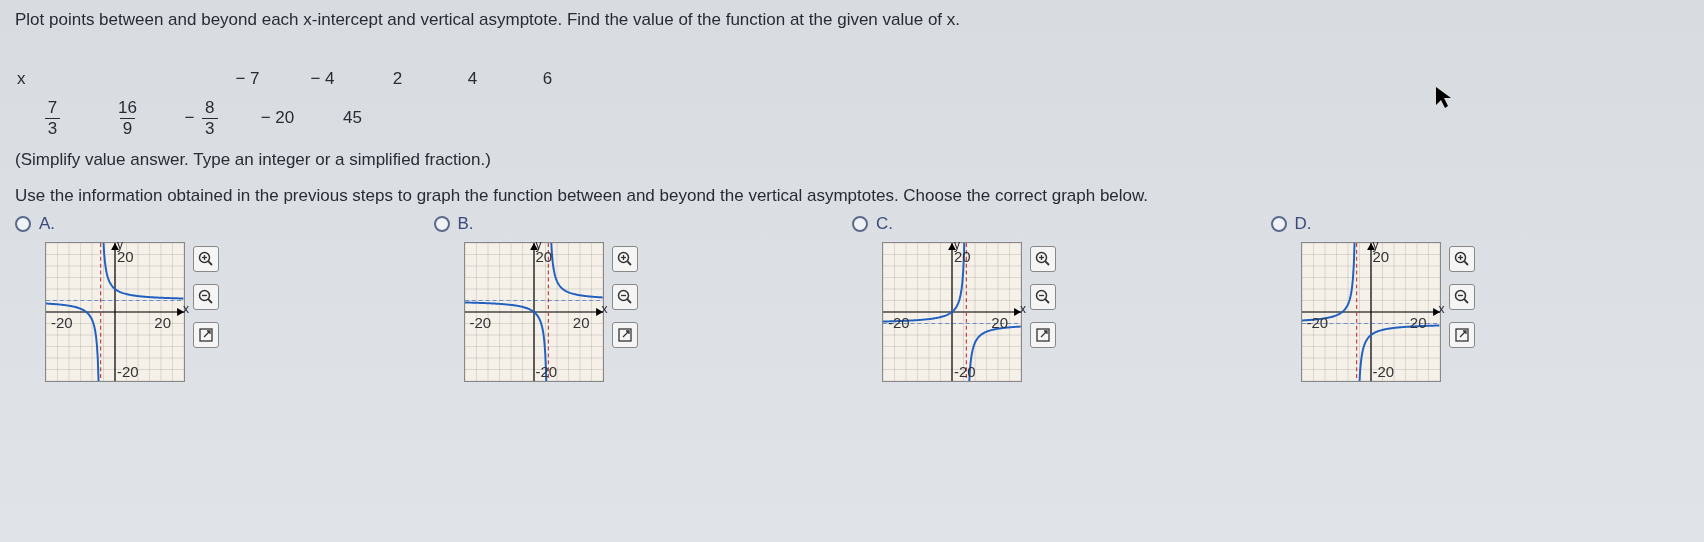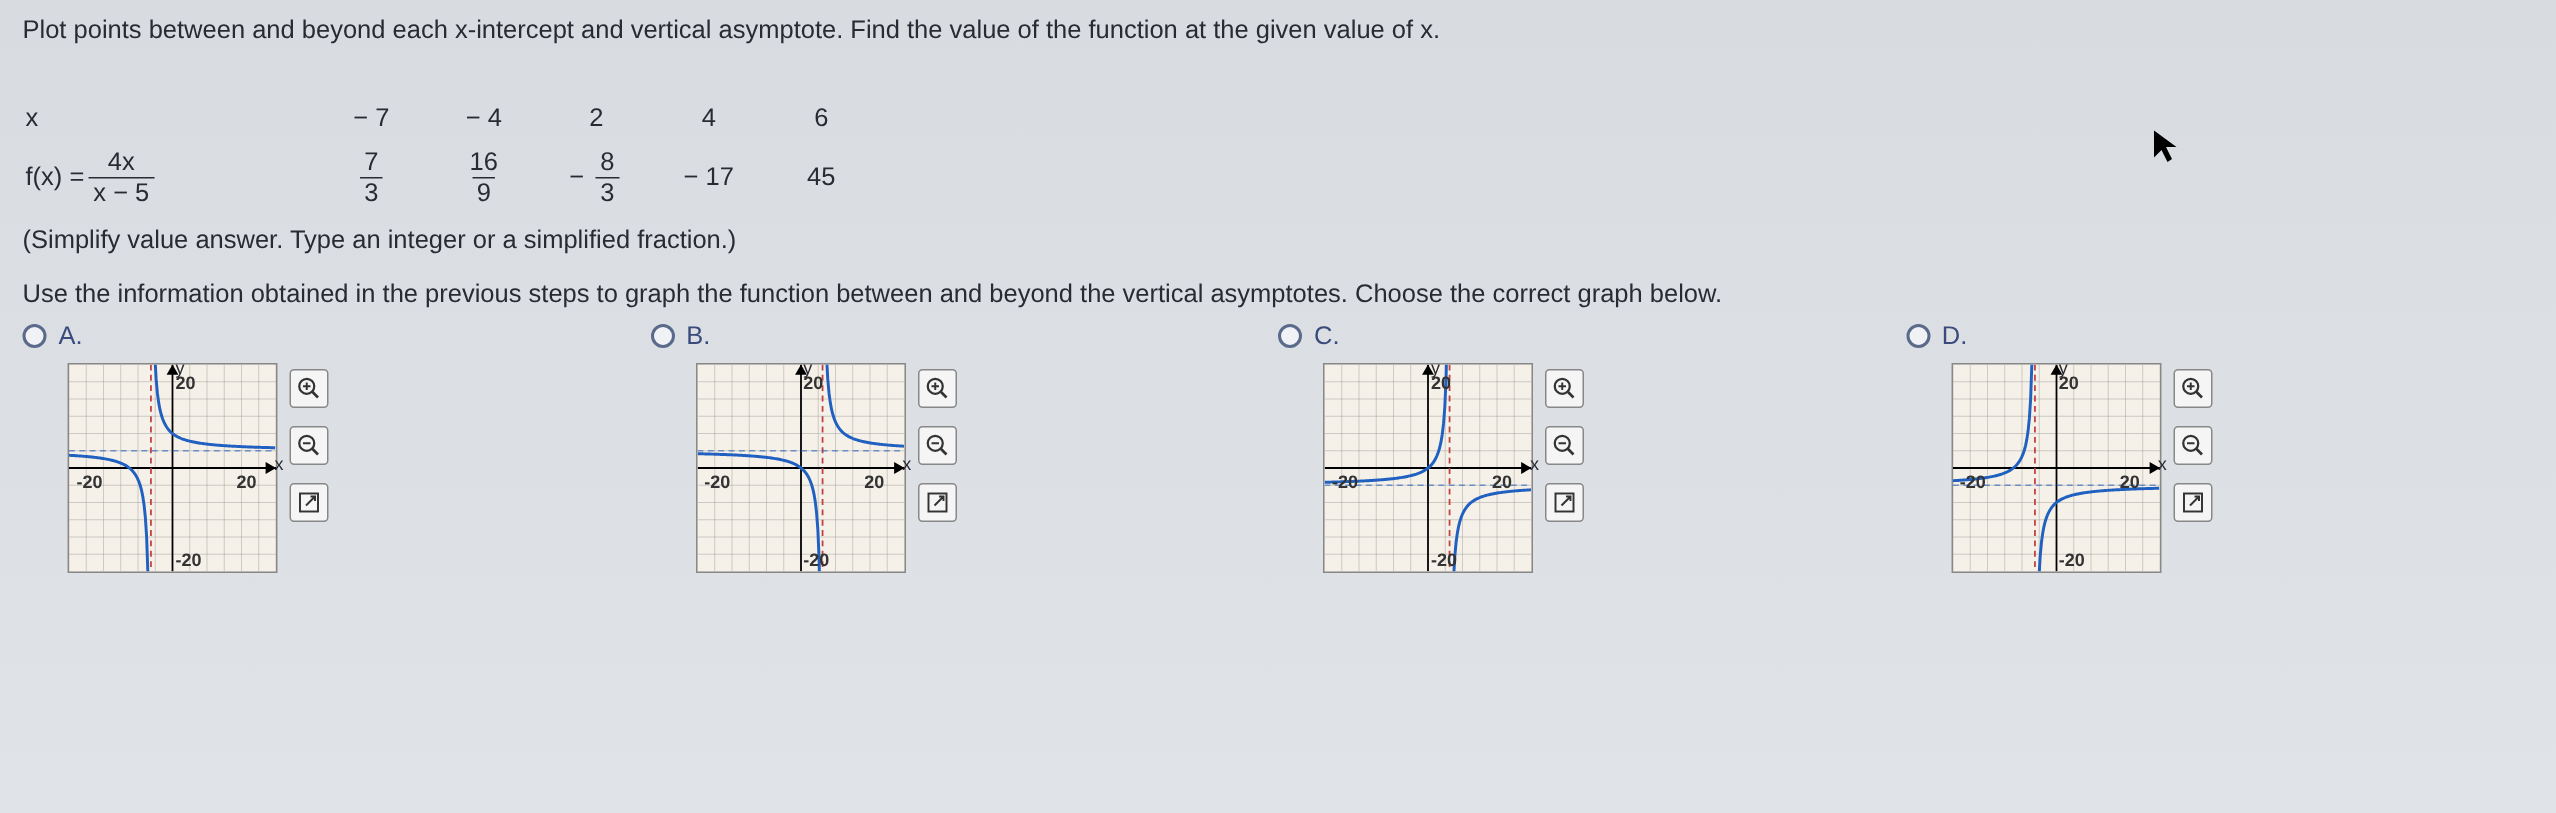--- a/index.html
+++ b/index.html
@@ -133,66 +133,58 @@
       font-size: 12px;
     }
     .axis-label-x {
       position: absolute;
       right: -4px;
       top: 60px;
       font-size: 12px;
     }
     .tick-label {
       position: absolute;
-      font-size: 12px;
+      font-size: 15px;
       color: #333;
-      font-weight: bold;
     }
   </style>
 </head>
 <body>
 
 <div class="instruction">Plot points between and beyond each x-intercept and vertical asymptote. Find the value of the function at the given value of x.</div>
 
 <div class="table-wrap">
   <div class="table-row">
     <div class="label-col">x</div>
     <div class="val-col">− 7</div>
     <div class="val-col">− 4</div>
     <div class="val-col">2</div>
     <div class="val-col">4</div>
     <div class="val-col">6</div>
   </div>
   <div class="fn-row">
-    <div class="label-col fn-label">
-      <span>f(x) = </span>
-      <span class="fraction">
-        <span class="num">4x</span>
-        <span class="den">x − 5</span>
-      </span>
-    </div>
     <div class="val-col">
       <span class="fraction">
           <span class="num">7</span>
           <span class="den">3</span>
         </span>
     </div>
     <div class="val-col">
       <span class="fraction">
           <span class="num">16</span>
           <span class="den">9</span>
         </span>
     </div>
     <div class="val-col">
       <span style="display:inline-flex;align-items:center;">−&nbsp;<span class="fraction">
             <span class="num">8</span>
             <span class="den">3</span>
           </span></span>
     </div>
-    <div class="val-col">− 17</div>
+    <div class="val-col">− 20</div>
     <div class="val-col">45</div>
   </div>
 </div>
 
 <div class="simplify-note">(Simplify value answer. Type an integer or a simplified fraction.)</div>
 
 <div class="graph-instruction">Use the information obtained in the previous steps to graph the function between and beyond the vertical asymptotes. Choose the correct graph below.</div>
 
 <div class="options-row" id="options-container">
     <div class="option">

